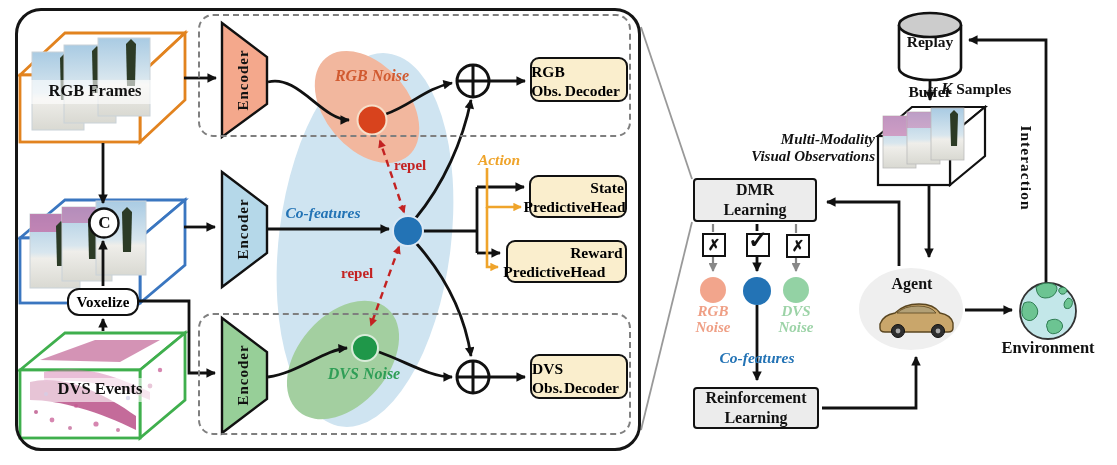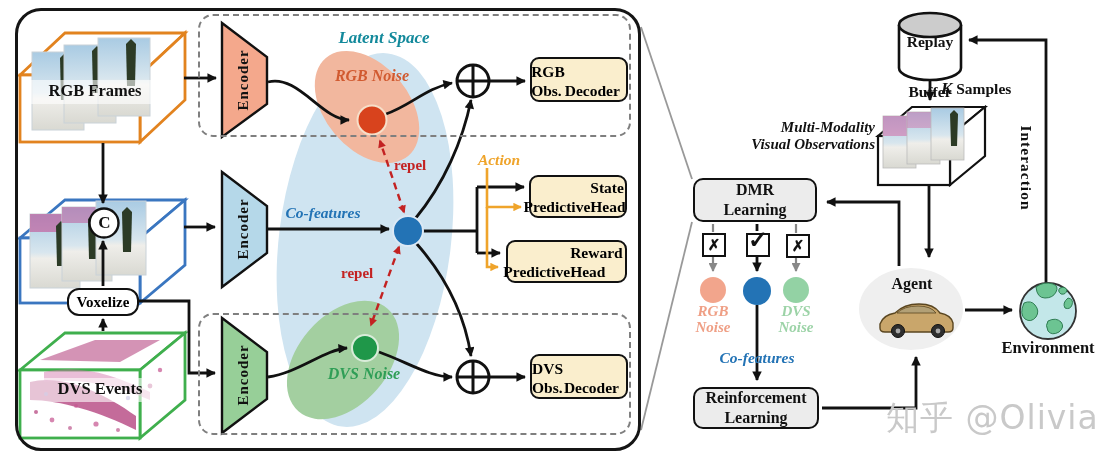--- a/index.html
+++ b/index.html
@@ -8,21 +8,21 @@
   #overlay{position:absolute;left:0;top:0;width:1117px;height:465px;}
   .abs{position:absolute;}
   .lbl{position:absolute;font-weight:bold;color:#111;}
   .ctr{text-align:center;}
   .ital{font-style:italic;}
   .panel{position:absolute;border:3px solid #151515;border-radius:26px;}
   .dashed{position:absolute;border:2.5px dashed #7f7f7f;border-radius:15px;}
   .cream{position:absolute;background:#faeecd;border:2.5px solid #111;border-radius:9px;
          display:flex;flex-direction:row;justify-content:center;align-items:flex-end;
          padding-right:7px;font-weight:bold;font-size:15.5px;line-height:19px;}
-  .graybox{position:absolute;background:#ececec;border:2.5px solid #111;border-radius:10px;
+  .graybox{position:absolute;background:#ececec;border:2.5px solid #111;border-radius:4px;
          display:flex;flex-direction:column;justify-content:center;align-items:center;
          font-weight:bold;font-size:16px;line-height:20px;color:#111;}
   .whitebox{position:absolute;background:#fff;border:2.5px solid #111;border-radius:12px;
          display:flex;justify-content:center;align-items:center;font-weight:bold;font-size:15px;}
   .chk{position:absolute;width:20px;height:20px;background:#fff;border:2.5px solid #111;
        display:flex;justify-content:center;align-items:center;font-weight:bold;color:#111;}
   .enc-label{position:absolute;width:90px;height:18px;text-align:center;font-weight:bold;
        font-size:15px;letter-spacing:1px;transform:rotate(-90deg);color:#111;}
   .two-line{line-height:16px;}
   .wm{position:absolute;color:#c9c9c9;font-size:33px;letter-spacing:1px;
@@ -242,21 +242,20 @@
   <div class="lbl ctr" style="left:33px;top:379px;width:134px;font-size:16.5px;">DVS Events</div>
   <div class="whitebox" style="left:67px;top:288px;width:68px;height:24px;">
     <span>Voxelize</span>
   </div>
   <div class="lbl ctr" style="left:95px;top:213px;width:19px;font-size:17px;">C</div>
 
   <div class="enc-label" style="left:199px;top:71px;">Encoder</div>
   <div class="enc-label" style="left:199px;top:220px;">Encoder</div>
   <div class="enc-label" style="left:199px;top:366px;">Encoder</div>
 
-  <div class="lbl ctr ital" style="left:328px;top:28px;width:112px;font-size:17px;color:#12899b;">Latent Space</div>
   <div class="lbl ctr ital" style="left:324px;top:67px;width:96px;font-size:16px;color:#d15a30;">RGB Noise</div>
   <div class="lbl ctr ital" style="left:276px;top:204px;width:94px;font-size:15.5px;color:#2373b5;">Co-features</div>
   <div class="lbl ctr ital" style="left:316px;top:365px;width:96px;font-size:16px;color:#2f9e56;">DVS Noise</div>
   <div class="lbl" style="left:394px;top:157px;font-size:15px;color:#c32222;">repel</div>
   <div class="lbl" style="left:341px;top:265px;font-size:15px;color:#c32222;">repel</div>
   <div class="lbl ctr ital" style="left:472px;top:151px;width:54px;font-size:15.5px;color:#efa42b;">Action</div>
 
   <div class="cream" style="left:530px;top:57px;width:87px;height:41px;">
     <span>RGB Obs.</span>
     <span>Decoder</span>
@@ -276,21 +275,21 @@
 
   <div class="lbl ctr" style="left:899px;top:33px;width:62px;font-size:15.5px;line-height:18px;">
     <span style="display:block;">Replay</span>
     <span style="display:block;margin-top:32px;">Buffer</span>
   </div>
   <div class="lbl" style="left:941px;top:79px;font-size:15.5px;">
     <span class="ital" style="font-size:17px;">K</span>
     <span>Samples</span>
   </div>
   <div class="lbl ital" style="left:715px;top:119px;width:160px;text-align:right;font-size:15px;line-height:17px;">
-    <span style="display:block;">Multi-Modality</span>
+    <span style="display:block;margin-top:12px;">Multi-Modality</span>
     <span style="display:block;">Visual Observations</span>
   </div>
 
   <div class="graybox" style="left:693px;top:178px;width:120px;height:40px;">
     <span>DMR</span>
     <span>Learning</span>
   </div>
 
   <div class="chk" style="left:702px;top:233px;font-size:15px;">
     <span>✗</span>
@@ -319,15 +318,14 @@
 
   <div class="graybox" style="left:693px;top:387px;width:122px;height:38px;">
     <span>Reinforcement</span>
     <span>Learning</span>
   </div>
 
   <div class="lbl ctr" style="left:884px;top:275px;width:56px;font-size:16px;">Agent</div>
   <div class="lbl ctr" style="left:996px;top:338px;width:104px;font-size:16.5px;">Environment</div>
   <div class="lbl ctr" style="left:971px;top:159px;width:110px;font-size:15.5px;letter-spacing:1px;transform:rotate(90deg);">Interaction</div>
 
-  <div class="wm" style="left:886px;top:396px;">知乎 @Olivia</div>
 
 </div>
 
 </body></html>

